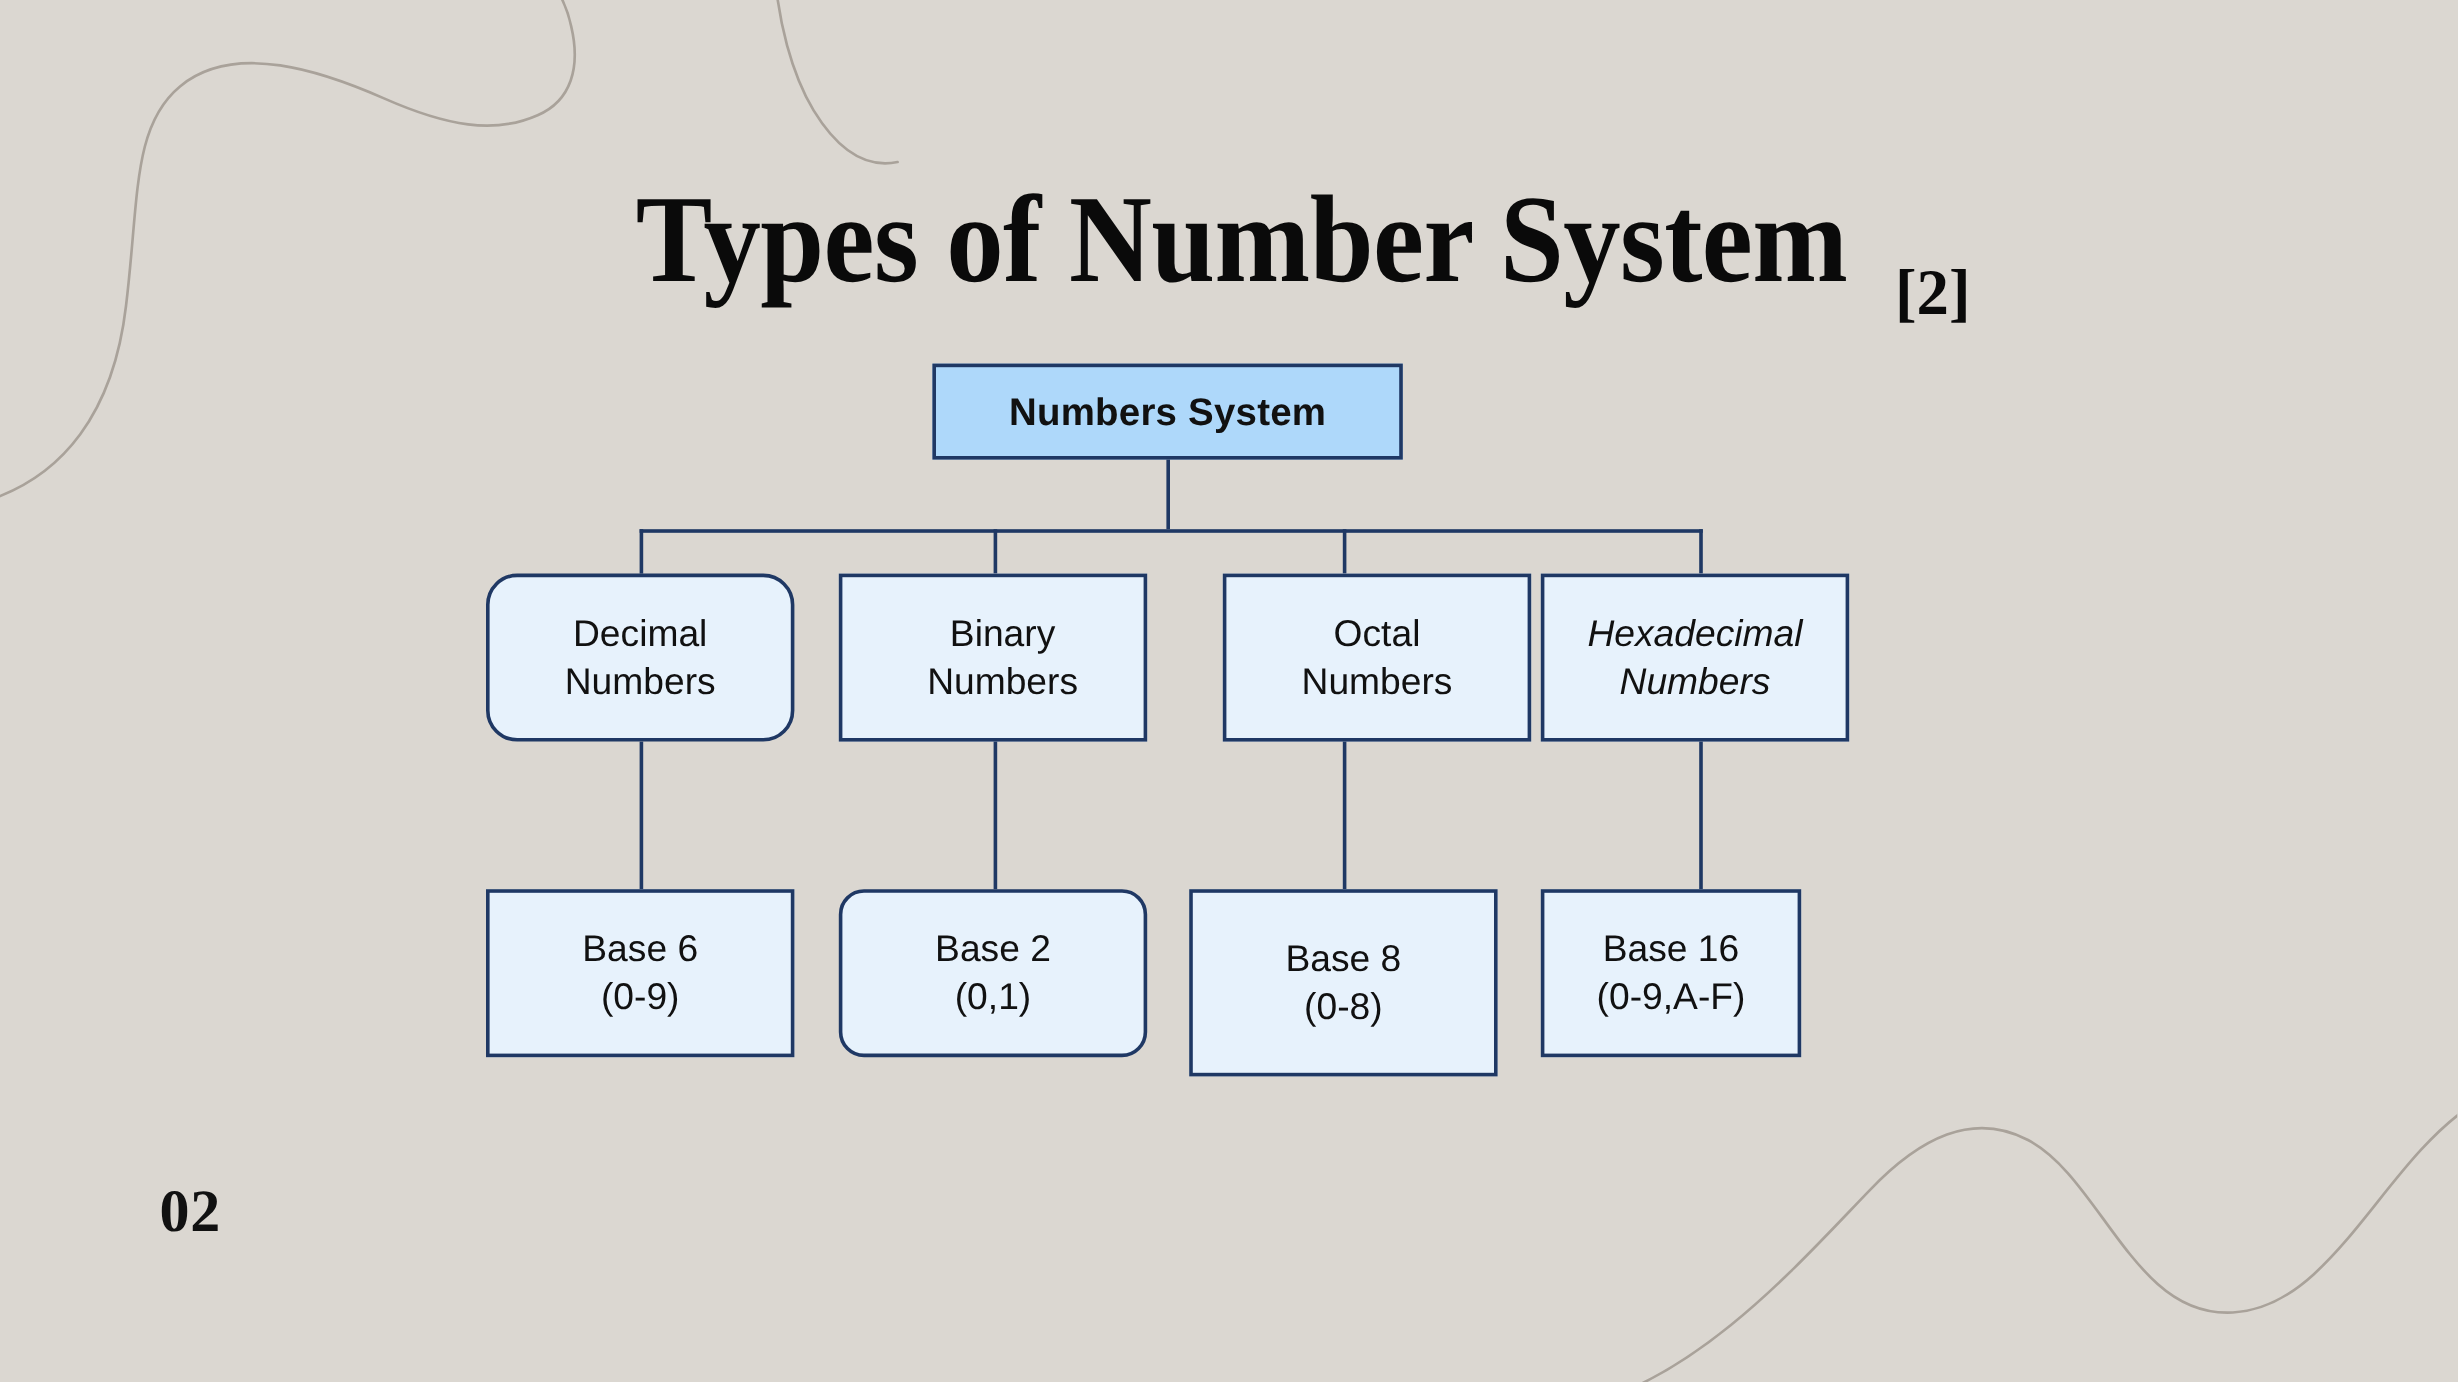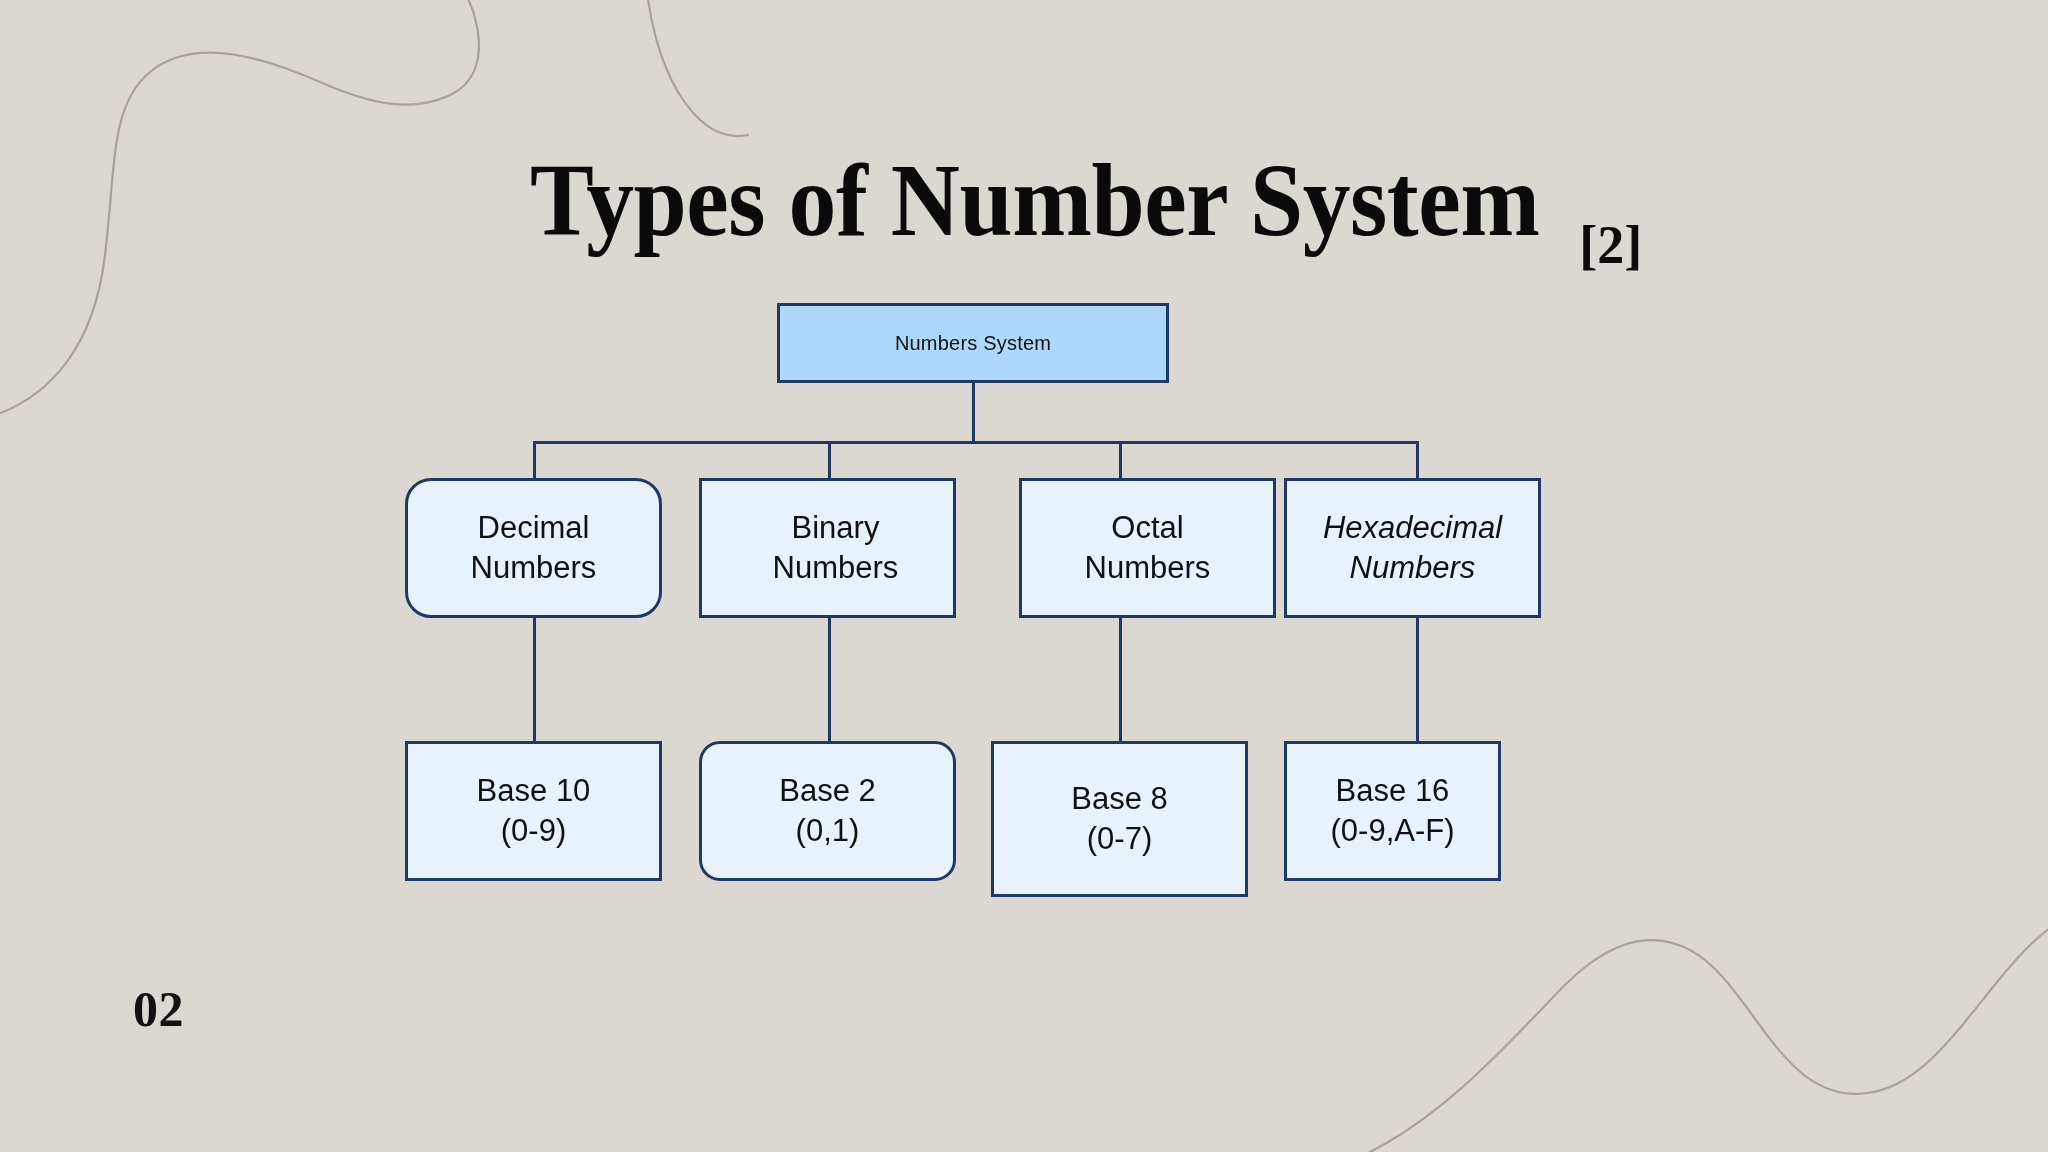--- a/index.html
+++ b/index.html
@@ -97,22 +97,22 @@
     display: flex;
     align-items: center;
     justify-content: center;
     text-align: center;
     color: #111111;
     font-family: "Liberation Sans", sans-serif;
   }
 
   .node-root {
     background: #aed8fa;
-    font-weight: 400;
-    font-size: 20px;
+    font-weight: 700;
+    font-size: 32px;
     letter-spacing: 0.2px;
   }
 
   .node-level2,
   .node-level3 {
     background: #e7f2fc;
     font-weight: 400;
     font-size: 31px;
     line-height: 1.28;
   }
@@ -188,36 +188,36 @@
       </div>
     </div>
 
     <div class="conn conn-v" style="left:533px; top:618px; height:123px;"></div>
     <div class="conn conn-v" style="left:828px; top:618px; height:123px;"></div>
     <div class="conn conn-v" style="left:1119px; top:618px; height:123px;"></div>
     <div class="conn conn-v" style="left:1416px; top:618px; height:123px;"></div>
 
     <div class="node node-level3" style="left:405px; top:741px; width:257px; height:140px;">
       <div>
-        <span class="label-line">Base 10</span>
+        <span class="label-line">Base 6</span>
         <span class="label-line">(0-9)</span>
       </div>
     </div>
 
     <div class="node node-level3" style="left:699px; top:741px; width:257px; height:140px;border-radius:21px;">
       <div>
         <span class="label-line">Base 2</span>
         <span class="label-line">(0,1)</span>
       </div>
     </div>
 
     <div class="node node-level3" style="left:991px; top:741px; width:257px; height:156px;">
       <div>
         <span class="label-line">Base 8</span>
-        <span class="label-line">(0-7)</span>
+        <span class="label-line">(0-8)</span>
       </div>
     </div>
 
     <div class="node node-level3" style="left:1284px; top:741px; width:217px; height:140px;">
       <div>
         <span class="label-line">Base 16</span>
         <span class="label-line">(0-9,A-F)</span>
       </div>
     </div>
 

